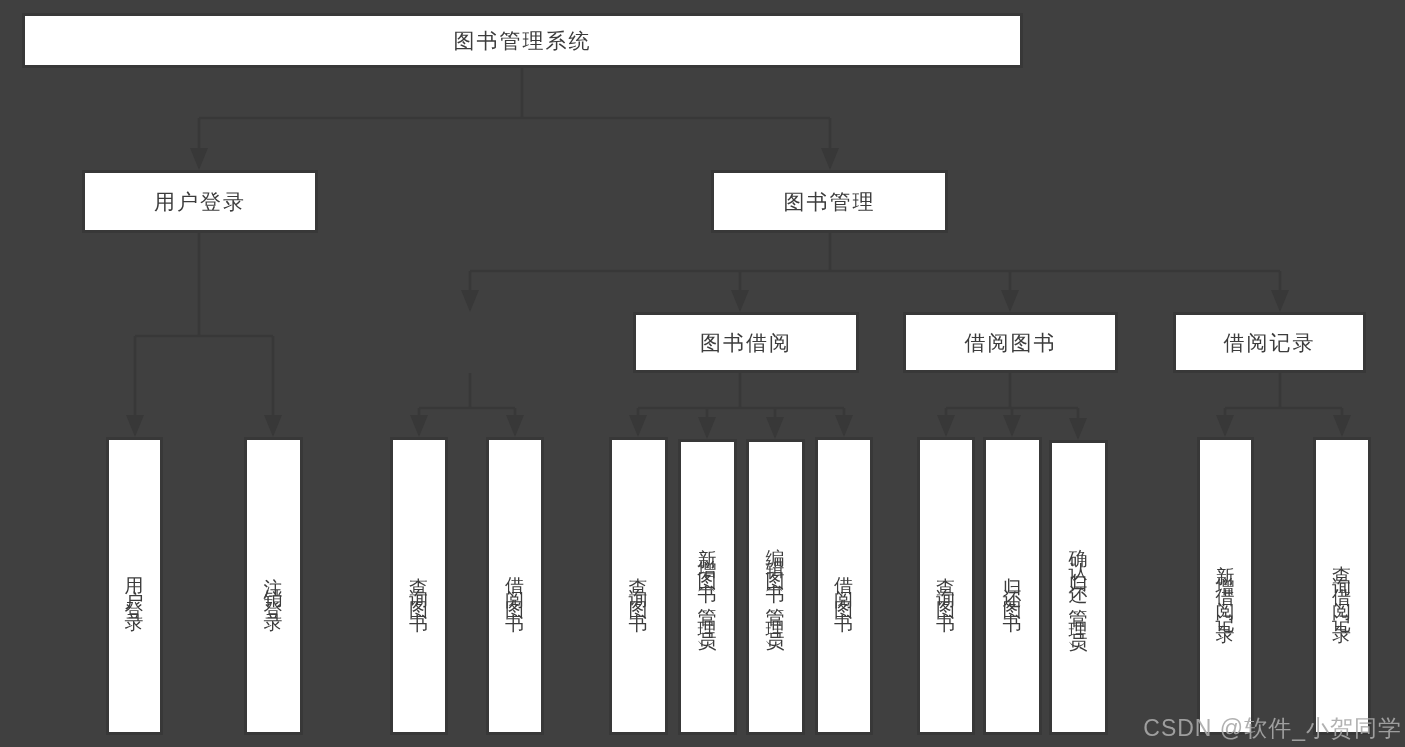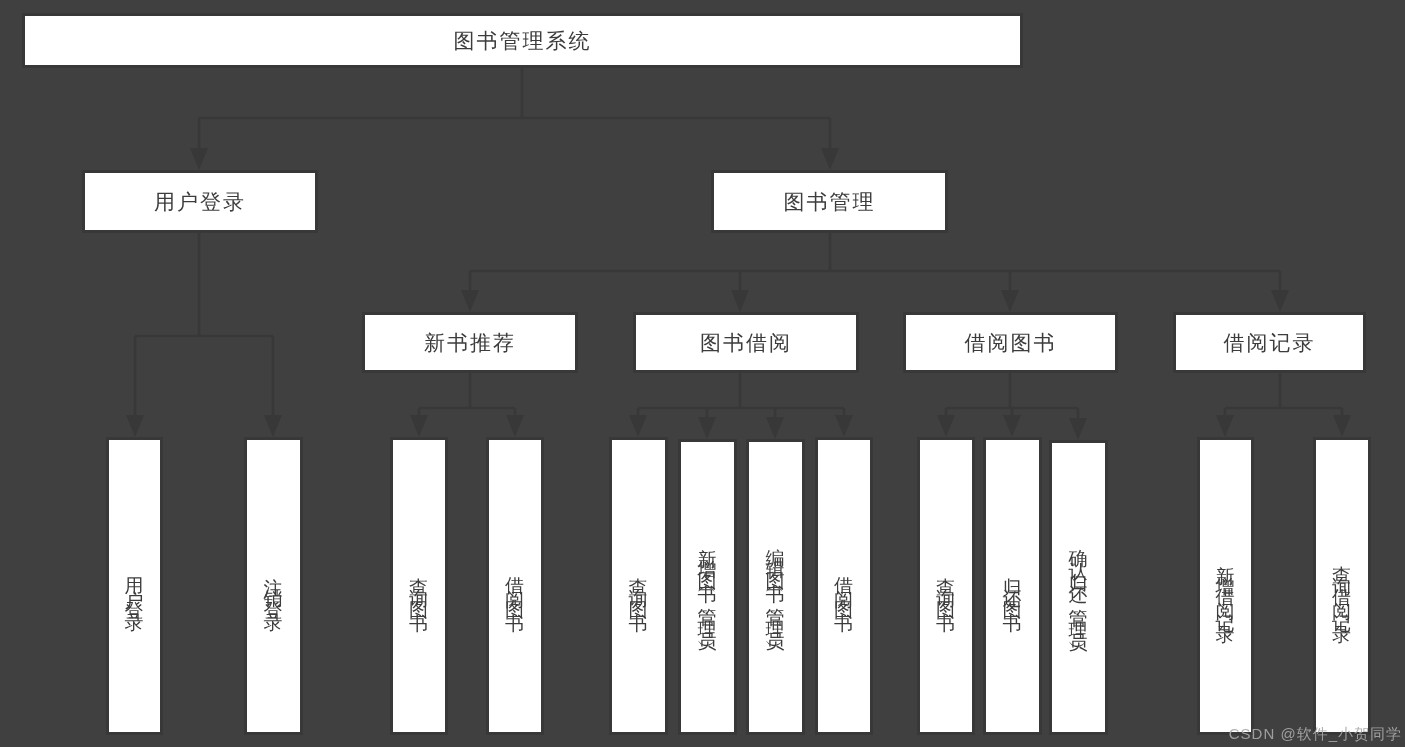--- a/index.html
+++ b/index.html
@@ -41,21 +41,21 @@
     text-orientation: mixed;
     font-size: 19px;
     letter-spacing: 12px;
     line-height: 1;
     white-space: nowrap;
   }
   .watermark {
     position: absolute;
     right: 3px;
     bottom: 3px;
-    font-size: 15px;
+    font-size: 23px;
     color: rgba(168, 168, 168, 0.9);
     letter-spacing: 1px;
     white-space: nowrap;
   }
 </style>
 </head>
 <body>
 
 <div id="stage">
 
@@ -110,23 +110,20 @@
     <span class="hlabel">图书管理系统</span>
   </div>
 
   <div class="box" style="left:82px; top:170px; width:236px; height:63px;">
     <span class="hlabel">用户登录</span>
   </div>
   <div class="box" style="left:711px; top:170px; width:237px; height:63px;font-family:Liberation Mono, monospace;">
     <span class="hlabel">图书管理</span>
   </div>
 
-  <div class="box" style="left:362px; top:312px; width:216px; height:61px;">
-    <span class="hlabel">新书推荐</span>
-  </div>
   <div class="box" style="left:633px; top:312px; width:226px; height:61px;">
     <span class="hlabel">图书借阅</span>
   </div>
   <div class="box" style="left:903px; top:312px; width:215px; height:61px;">
     <span class="hlabel">借阅图书</span>
   </div>
   <div class="box" style="left:1173px; top:312px; width:193px; height:61px;">
     <span class="hlabel">借阅记录</span>
   </div>
 

